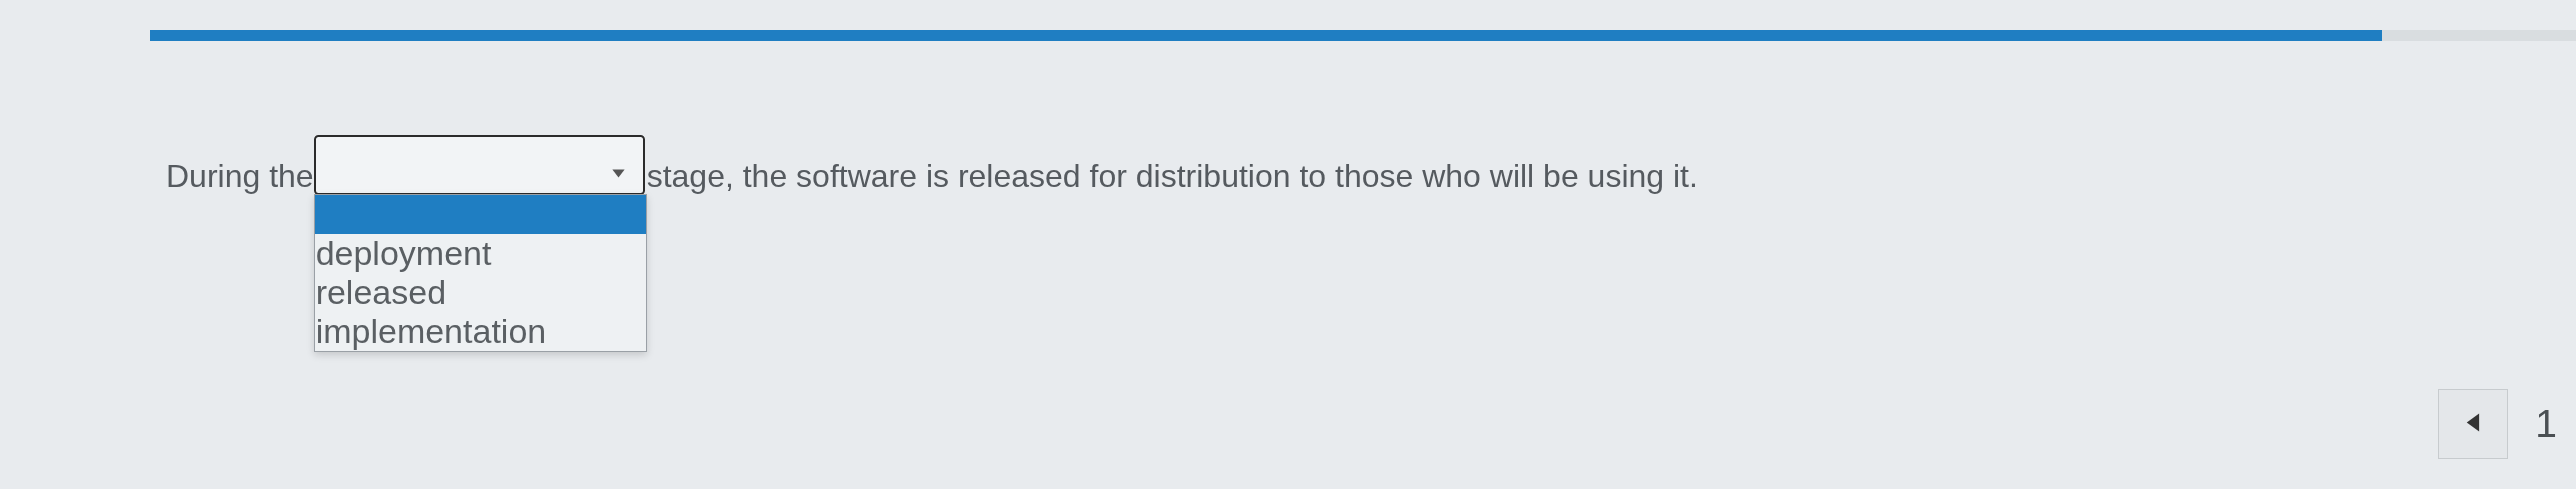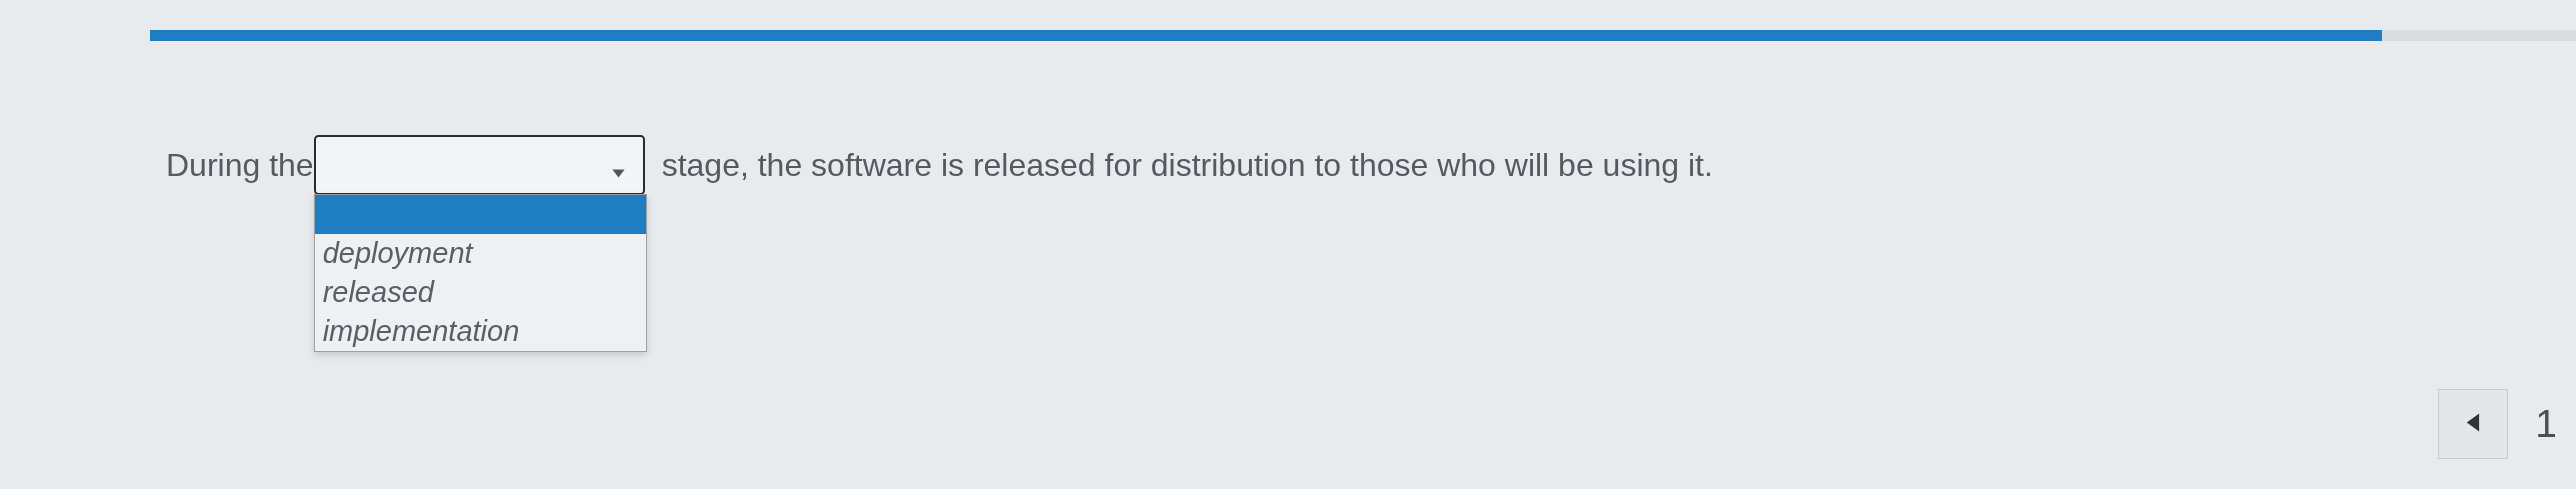--- a/index.html
+++ b/index.html
@@ -30,30 +30,30 @@
     width: 92%;
     background: #1f7ec2;
   }
 
   
   .question-line {
     position: absolute;
     left: 166px;
     top: 135px;
     display: flex;
-    align-items: center;
+    align-items: flex-end;
     font-size: 32px;
     color: #555a5f;
     white-space: nowrap;
   }
   .question-line .before {
     margin-right: 0;
   }
   .question-line .after {
-    margin-left: 17px;
+    margin-left: 2px;
   }
 
   
   .select-wrap {
     position: relative;
     display: inline-block;
     vertical-align: middle;
   }
   .select-box {
     width: 331px;
@@ -82,26 +82,25 @@
     top: 59px;
     width: 331px;
     background: #eef1f3;
     border: 0.8px solid #9aa0a6;
     box-shadow: 0 3px 7.5px rgba(0,0,0,0.15);
     z-index: 10;
   }
   .dropdown .opt {
     height: 39px;
     line-height: 39px;
-    padding: 0 8px;
-    font-size: 29px;
+    padding: 0 1px;
+    font-size: 34px;
     color: #5a5f63;
     cursor: pointer;
     overflow: hidden;
-    font-style: italic;
   }
   .dropdown .opt.selected {
     background: #1f7ec2;
     color: #fff;
   }
 
   
   .pager {
     position: absolute;
     right: 15px;

